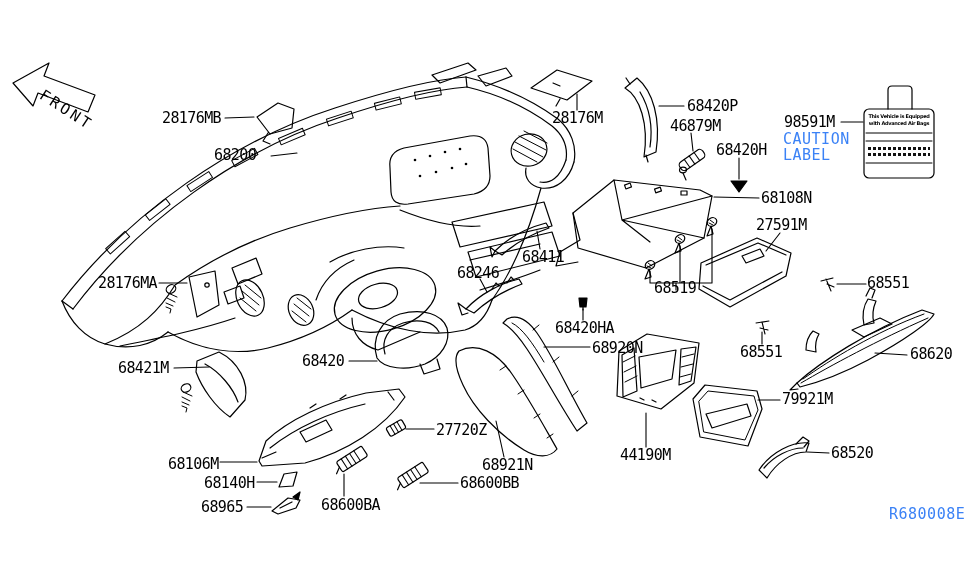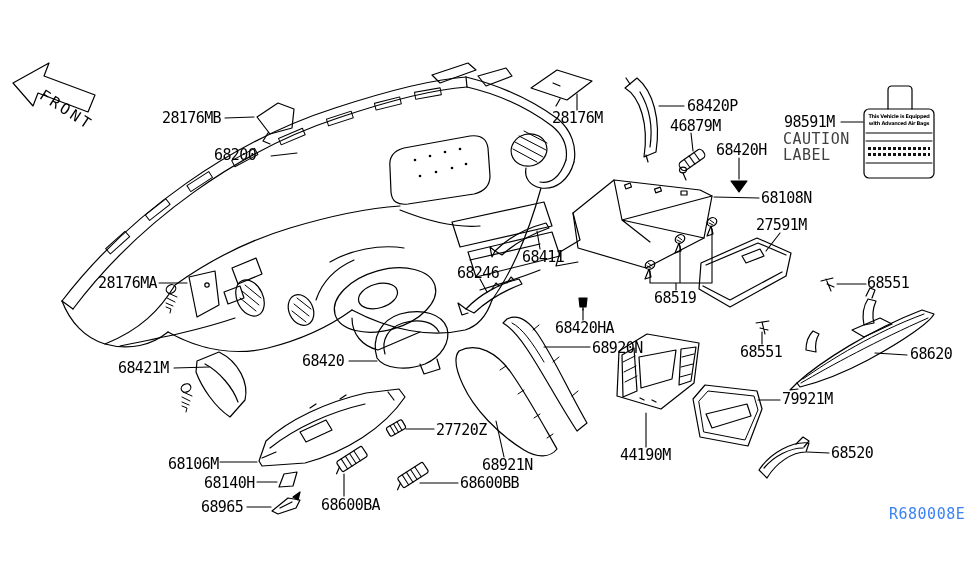--- a/index.html
+++ b/index.html
@@ -1,21 +1,21 @@
 <!DOCTYPE html>
 <html><head>
 <meta charset="utf-8">
 <style>
   html,body{margin:0;padding:0;background:#fff;}
   #stage{position:relative;width:975px;height:566px;background:#fff;overflow:hidden;
          font-family:"DejaVu Sans Mono",monospace;}
   #art{position:absolute;left:0;top:0;}
   .callout{position:absolute;font-size:15px;line-height:1;letter-spacing:-0.6px;
            color:#000;white-space:nowrap;}
-  .caption{position:absolute;font-size:15px;line-height:1;letter-spacing:0.5px;color:#404040;white-space:nowrap;}
+  .caption{position:absolute;font-size:15px;line-height:1;letter-spacing:0.5px;color:#3b82f6;white-space:nowrap;}
   .front{position:absolute;left:46px;top:86px;font-size:15px;letter-spacing:3px;color:#000;
          transform:rotate(33deg);transform-origin:left top;white-space:nowrap;}
   .dcode{position:absolute;left:889px;top:505px;font-size:15px;color:#3b82f6;letter-spacing:0.5px;}
   .sticker-text{position:absolute;left:866px;top:113px;width:66px;font-size:5px;line-height:1.3;
                 font-weight:bold;letter-spacing:-0.3px;color:#000;text-align:center;
                 font-family:"DejaVu Sans",sans-serif;}
   .stripe{position:absolute;height:3px;background:repeating-linear-gradient(90deg,#111 0 3px,transparent 3px 5px);}
 </style>
 </head>
 <body>
@@ -297,21 +297,21 @@
   <div class="callout" style="left:214px;top:148px">68200</div>
   <div class="callout" style="left:552px;top:111px">28176M</div>
   <div class="callout" style="left:687px;top:99px">68420P</div>
   <div class="callout" style="left:670px;top:119px">46879M</div>
   <div class="callout" style="left:716px;top:143px">68420H</div>
   <div class="callout" style="left:784px;top:115px">98591M</div>
   <div class="caption" style="left:783px;top:132px">CAUTION</div>
   <div class="caption" style="left:783px;top:148px">LABEL</div>
   <div class="callout" style="left:761px;top:191px">68108N</div>
   <div class="callout" style="left:756px;top:218px">27591M</div>
-  <div class="callout" style="left:654px;top:291px">68519</div>
+  <div class="callout" style="left:654px;top:281px">68519</div>
   <div class="callout" style="left:457px;top:266px">68246</div>
   <div class="callout" style="left:522px;top:250px">68411</div>
   <div class="callout" style="left:98px;top:276px">28176MA</div>
   <div class="callout" style="left:118px;top:361px">68421M</div>
   <div class="callout" style="left:302px;top:354px">68420</div>
   <div class="callout" style="left:555px;top:321px">68420HA</div>
   <div class="callout" style="left:592px;top:341px">68920N</div>
   <div class="callout" style="left:482px;top:458px">68921N</div>
   <div class="callout" style="left:436px;top:423px">27720Z</div>
   <div class="callout" style="left:460px;top:476px">68600BB</div>

